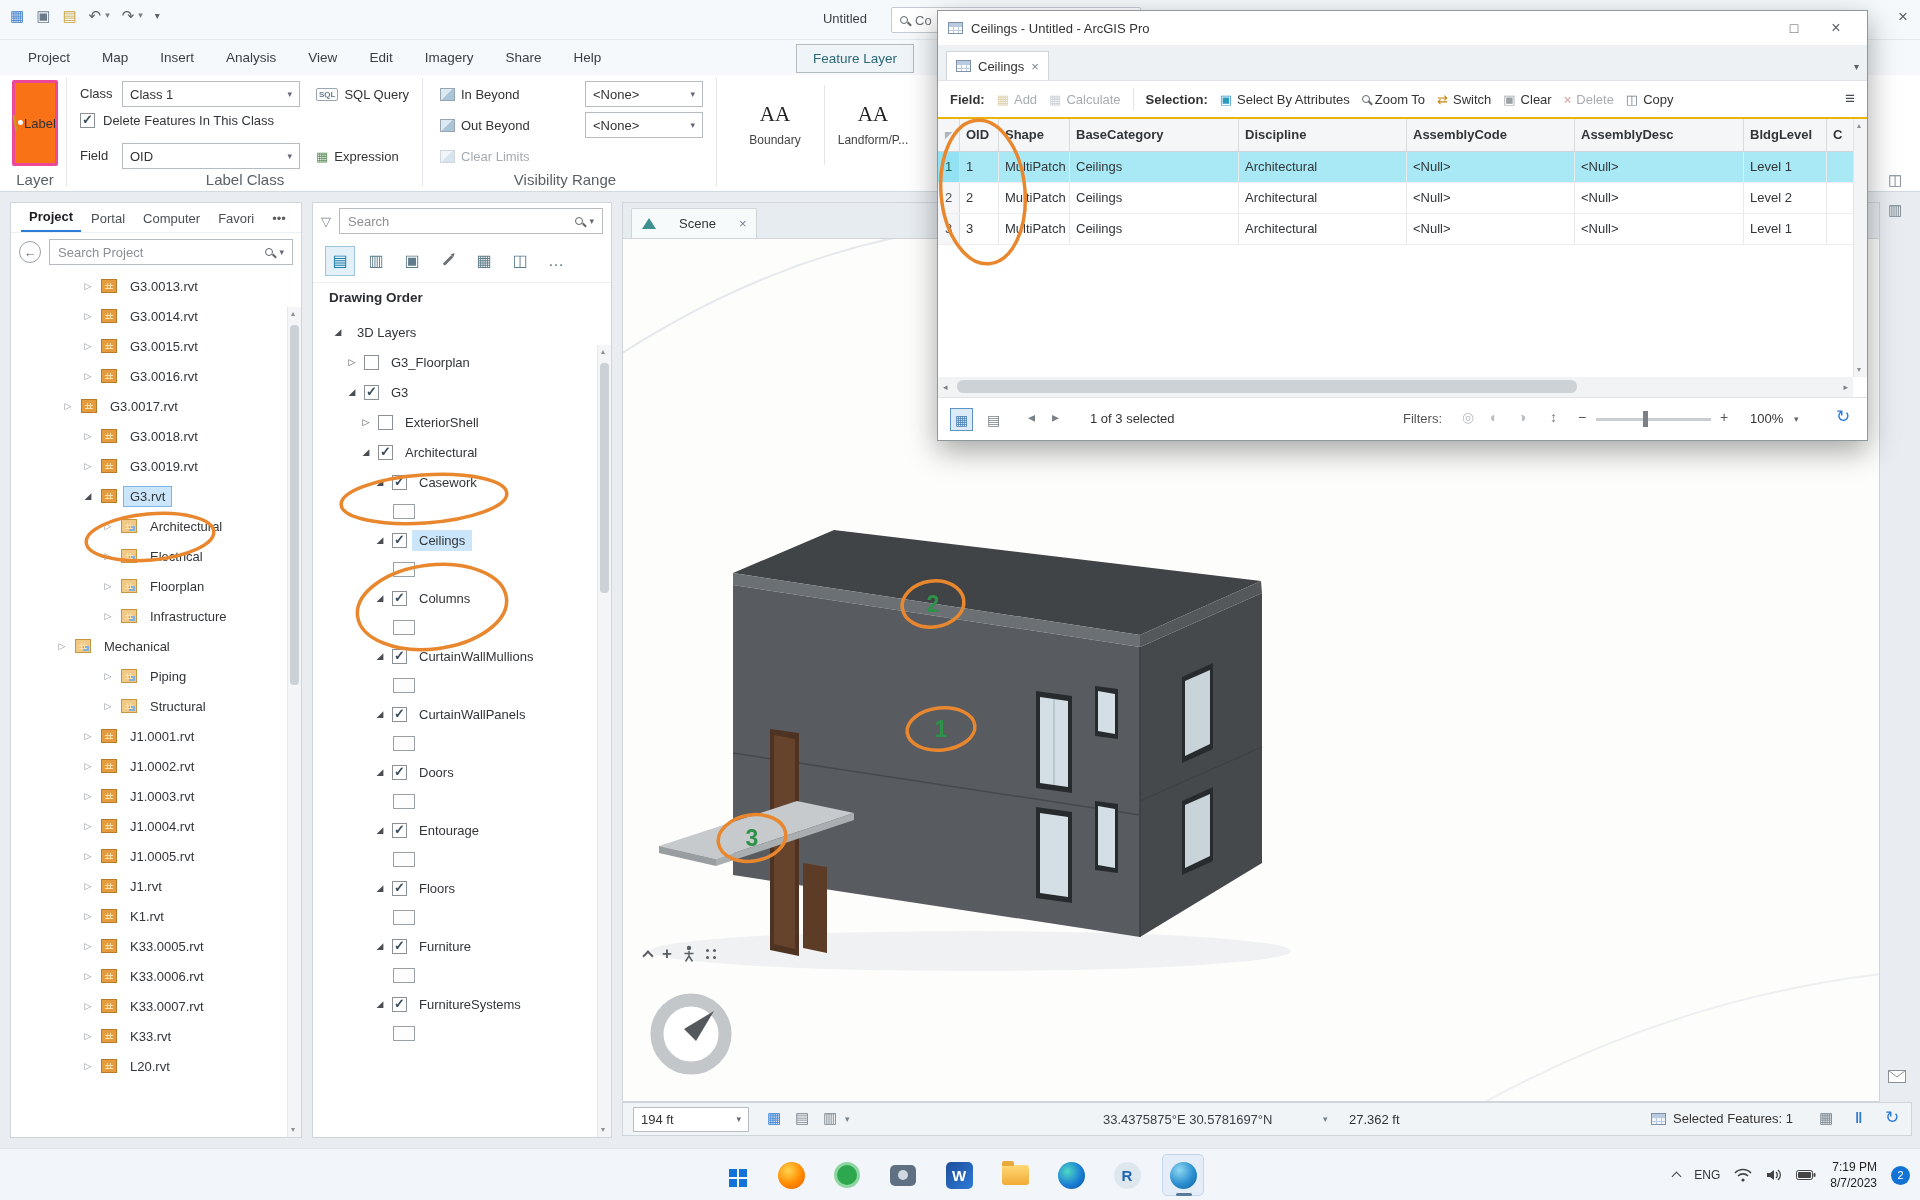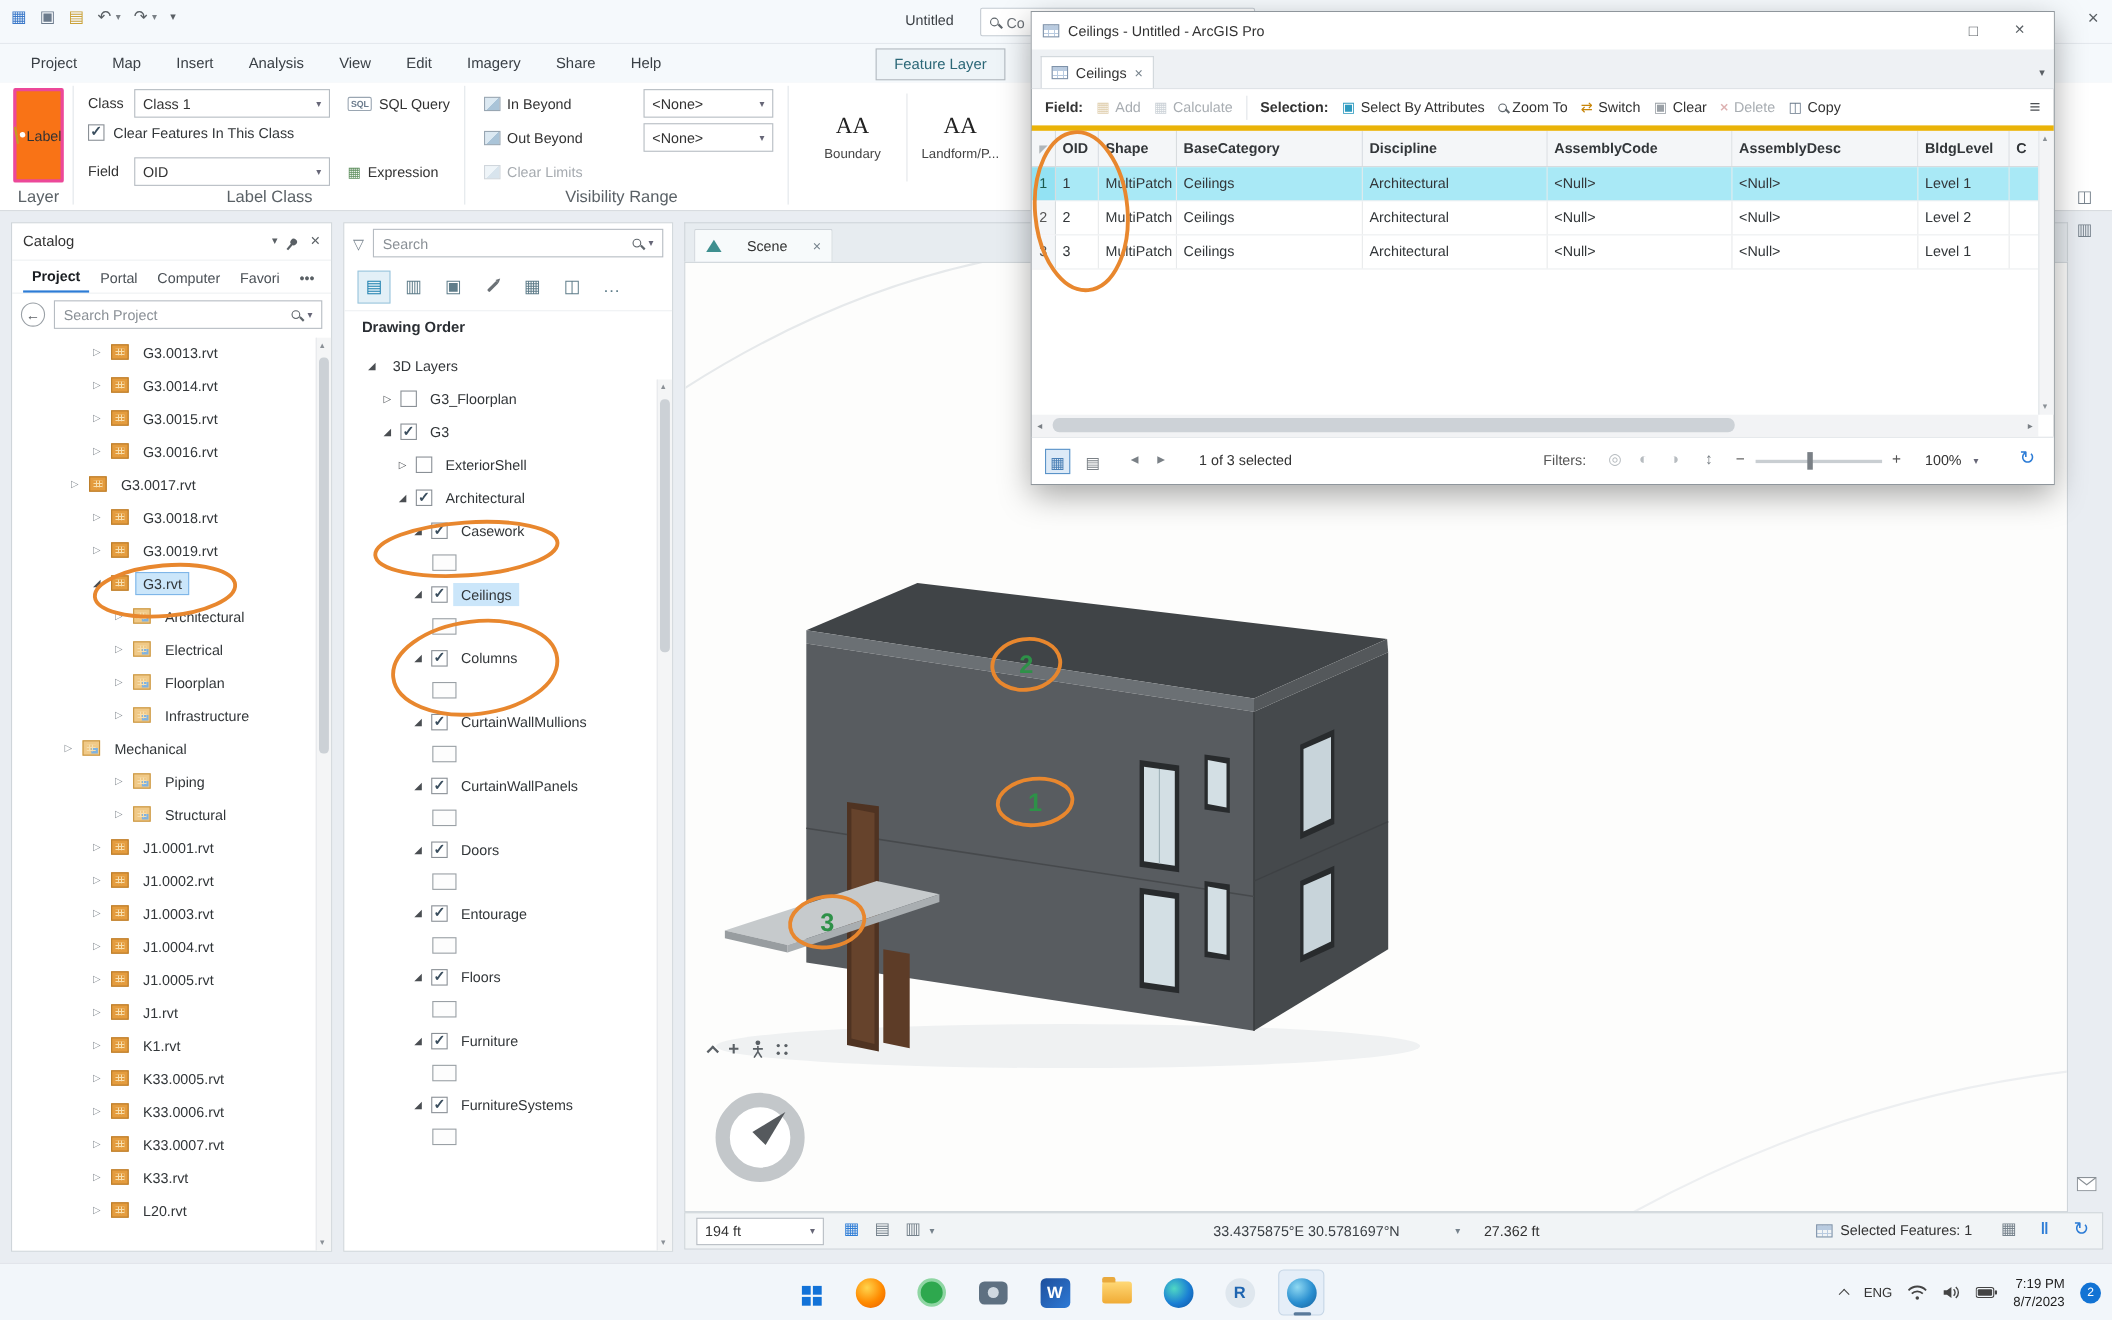--- a/index.html
+++ b/index.html
@@ -132,21 +132,21 @@
 .rs-ic{position:absolute;left:4px;color:#76828c;font-size:15px}
 
 
 .fwin{position:absolute;left:937px;top:10px;width:931px;height:431px;background:#fff;border:1px solid #8f969c;box-shadow:0 10px 28px rgba(0,0,0,.35);z-index:50}
 .fw-title{height:34px;display:flex;align-items:center;gap:8px;padding:0 10px;background:#fff;color:#333}
 .fw-btns{margin-left:auto;display:flex}
 .fw-btn{width:42px;height:30px;display:flex;align-items:center;justify-content:center;color:#5a6065;font-size:14px}
 .fw-tabs{height:36px;background:#eef1f4;border-bottom:1px solid #dfe3e7;display:flex;align-items:flex-end;padding:0 8px}
 .fw-tab{height:29px;background:#fff;border:1px solid #cfd5da;border-bottom:none;display:flex;align-items:center;gap:7px;padding:0 9px;color:#333}
 .fw-tabchev{margin-left:auto;color:#5a6065;font-size:10px;padding-bottom:8px}
-.fw-toolbar{height:38px;display:flex;align-items:center;gap:12px;padding:0 12px;border-bottom:5px solid #eab308;white-space:nowrap}
+.fw-toolbar{height:38px;display:flex;align-items:center;gap:12px;padding:0 12px;border-bottom:2px solid #eab308;white-space:nowrap}
 .tlbl{font-weight:bold;color:#333}
 .fbtn{display:flex;align-items:center;gap:5px;color:#333}
 .fbtn.dis{color:#a8adb2}
 .fbtn.dis .tic{opacity:.45}
 .tic{font-size:13px}
 .tic.select-by-attributes-icon::before{content:"▣";color:#2d9ac0}
 .tic.switch-selection-icon::before{content:"⇄";color:#c8860a}
 .tic.clear-selection-icon::before{content:"▣";color:#9aa0a6}
 .tic.delete-icon::before{content:"×";color:#b55555;font-weight:bold}
 .tic.copy-icon::before{content:"◫";color:#6b7b8c}
@@ -251,21 +251,21 @@
     <div class="dd" style="position:absolute;left:122px;top:6px;width:178px">
       <span>Class 1</span>
         <i class="i i-cd"></i>
     </div>
     <div class="rbtn" style="position:absolute;left:308px;top:6px">
       <span class="sqlic">SQL</span>
       <span>SQL Query</span>
     </div>
     <div style="position:absolute;left:80px;top:38px;display:flex;align-items:center;gap:8px">
       <span class="cbx on"></span>
-      <span>Clear Features In This Class</span>
+      <span>Delete Features In This Class</span>
     </div>
     <span class="rlbl" style="position:absolute;left:80px;top:73px">Field</span>
     <div class="dd" style="position:absolute;left:122px;top:68px;width:178px">
       <span>OID</span>
         <i class="i i-cd"></i>
     </div>
     <div class="rbtn" style="position:absolute;left:308px;top:68px">
       <i class="i i-grid" style="color:#5f8f5f"></i>
       <span>Expression</span>
     </div>
@@ -302,28 +302,20 @@
         </div>
         <div style="position: absolute; left: 824px; top: 10px; width: 1px; height: 80px; background: rgb(227, 230, 233);"></div>
         <div class="gtile" style="left: 826px;">
           <div class="gprev">AA</div>
           <div class="glbl">Landform/P...</div>
         </div>
       </div>
   </div>
 
   <div class="panel" style="left:10px;top:202px;width:292px;height:936px">
-    <div class="phead">
-      <span class="ptitle">Catalog</span>
-      <span class="phicons">
-        <i class="i i-cd" style="font-size:10px"></i>
-        <span class="pin"></span>
-        <i class="i i-x" style="font-size:15px"></i>
-      </span>
-    </div>
     <div class="ptabs" id="catalog-tabs">
         <div class="ptab active">Project</div>
         <div class="ptab">Portal</div>
         <div class="ptab">Computer</div>
         <div class="ptab">Favori</div>
         <div class="ptab more">•••</div>
       </div>
     <div class="psearch">
       <span class="navback">
           <i class="i i-left"></i>

